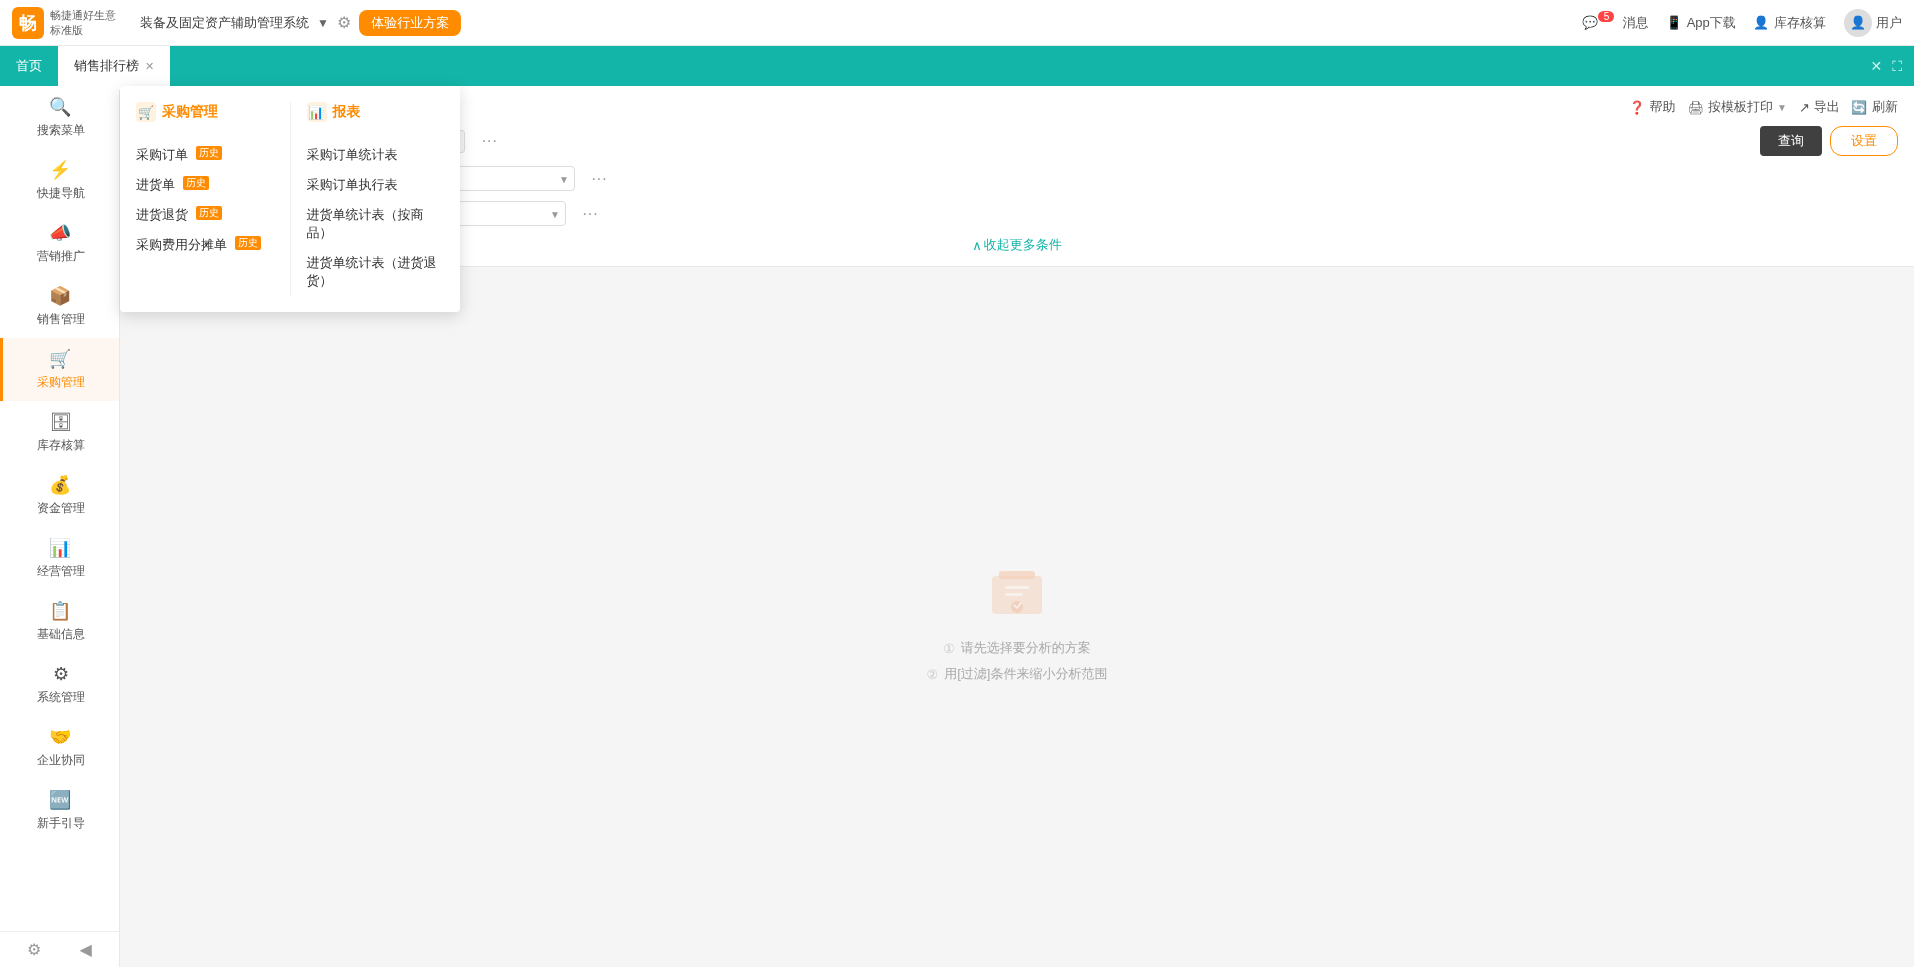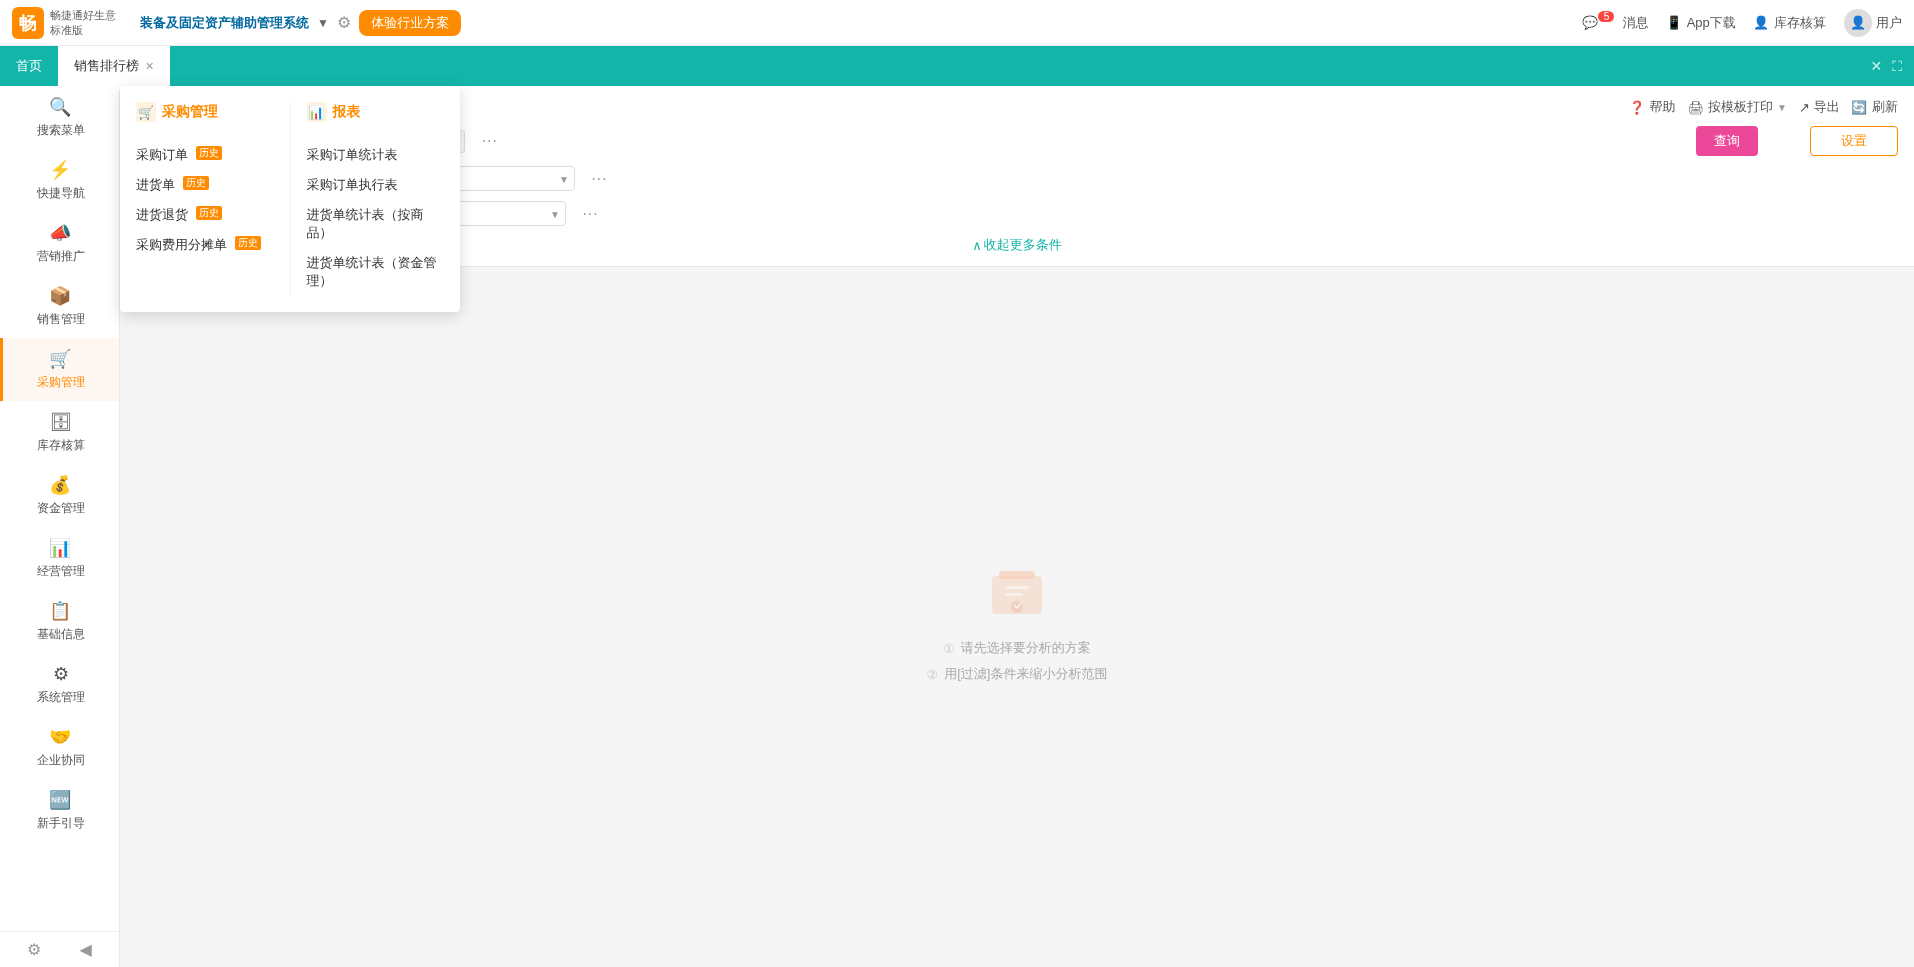--- a/index.html
+++ b/index.html
@@ -33,22 +33,21 @@
     .logo-text { font-size: 11px; color: #666; line-height: 1.3; }
     .topbar-center {
       flex: 1;
       display: flex;
       align-items: center;
       gap: 8px;
       margin-left: 8px;
     }
     .topbar-system-name {
       font-size: 13px;
-      color: #0369a1;
-      font-weight: bold;
+      color: #404040;
     }
     .topbar-dropdown-btn {
       background: none; border: none; cursor: pointer; color: #666; font-size: 12px;
     }
     .topbar-settings-btn {
       background: none; border: none; cursor: pointer; color: #999; font-size: 16px;
     }
     .topbar-industry-btn {
       background: #ff8c00;
       color: #fff;
@@ -260,37 +259,36 @@
       margin-bottom: 10px;
       flex-wrap: wrap;
     }
     .filter-row:last-child { margin-bottom: 0; }
     .filter-label {
       color: #666;
       font-size: 13px;
       white-space: nowrap;
     }
     .btn-query {
-      background: #ec4899;
+      background: #404040;
       color: #fff;
       border: none;
       border-radius: 4px;
       padding: 6px 18px;
       cursor: pointer;
       font-size: 13px;
     }
     .btn-settings {
       background: none;
       color: #ff8c00;
       border: 1px solid #ff8c00;
-      border-radius: 4px;
-      padding: 5px 30px;
-      cursor: pointer;
-      font-size: 13px;
-      margin-left: 44px;
+      border-radius: 12px;
+      padding: 5px 20px;
+      cursor: pointer;
+      font-size: 13px;
     }
     .filter-select {
       border: 1px solid #ddd;
       border-radius: 4px;
       padding: 4px 24px 4px 8px;
       color: #333;
       background: #fff;
       font-size: 13px;
       cursor: pointer;
       appearance: none;
@@ -632,16 +630,16 @@
     <div class="dropdown-item">
       <span>采购订单统计表</span>
     </div>
     <div class="dropdown-item">
       <span>采购订单执行表</span>
     </div>
     <div class="dropdown-item">
       <span>进货单统计表（按商品）</span>
     </div>
     <div class="dropdown-item">
-      <span>进货单统计表（资金管理）</span>
+      <span>进货单统计表（进货退货）</span>
     </div>
   </div>
 </div>
 
 </body></html>

